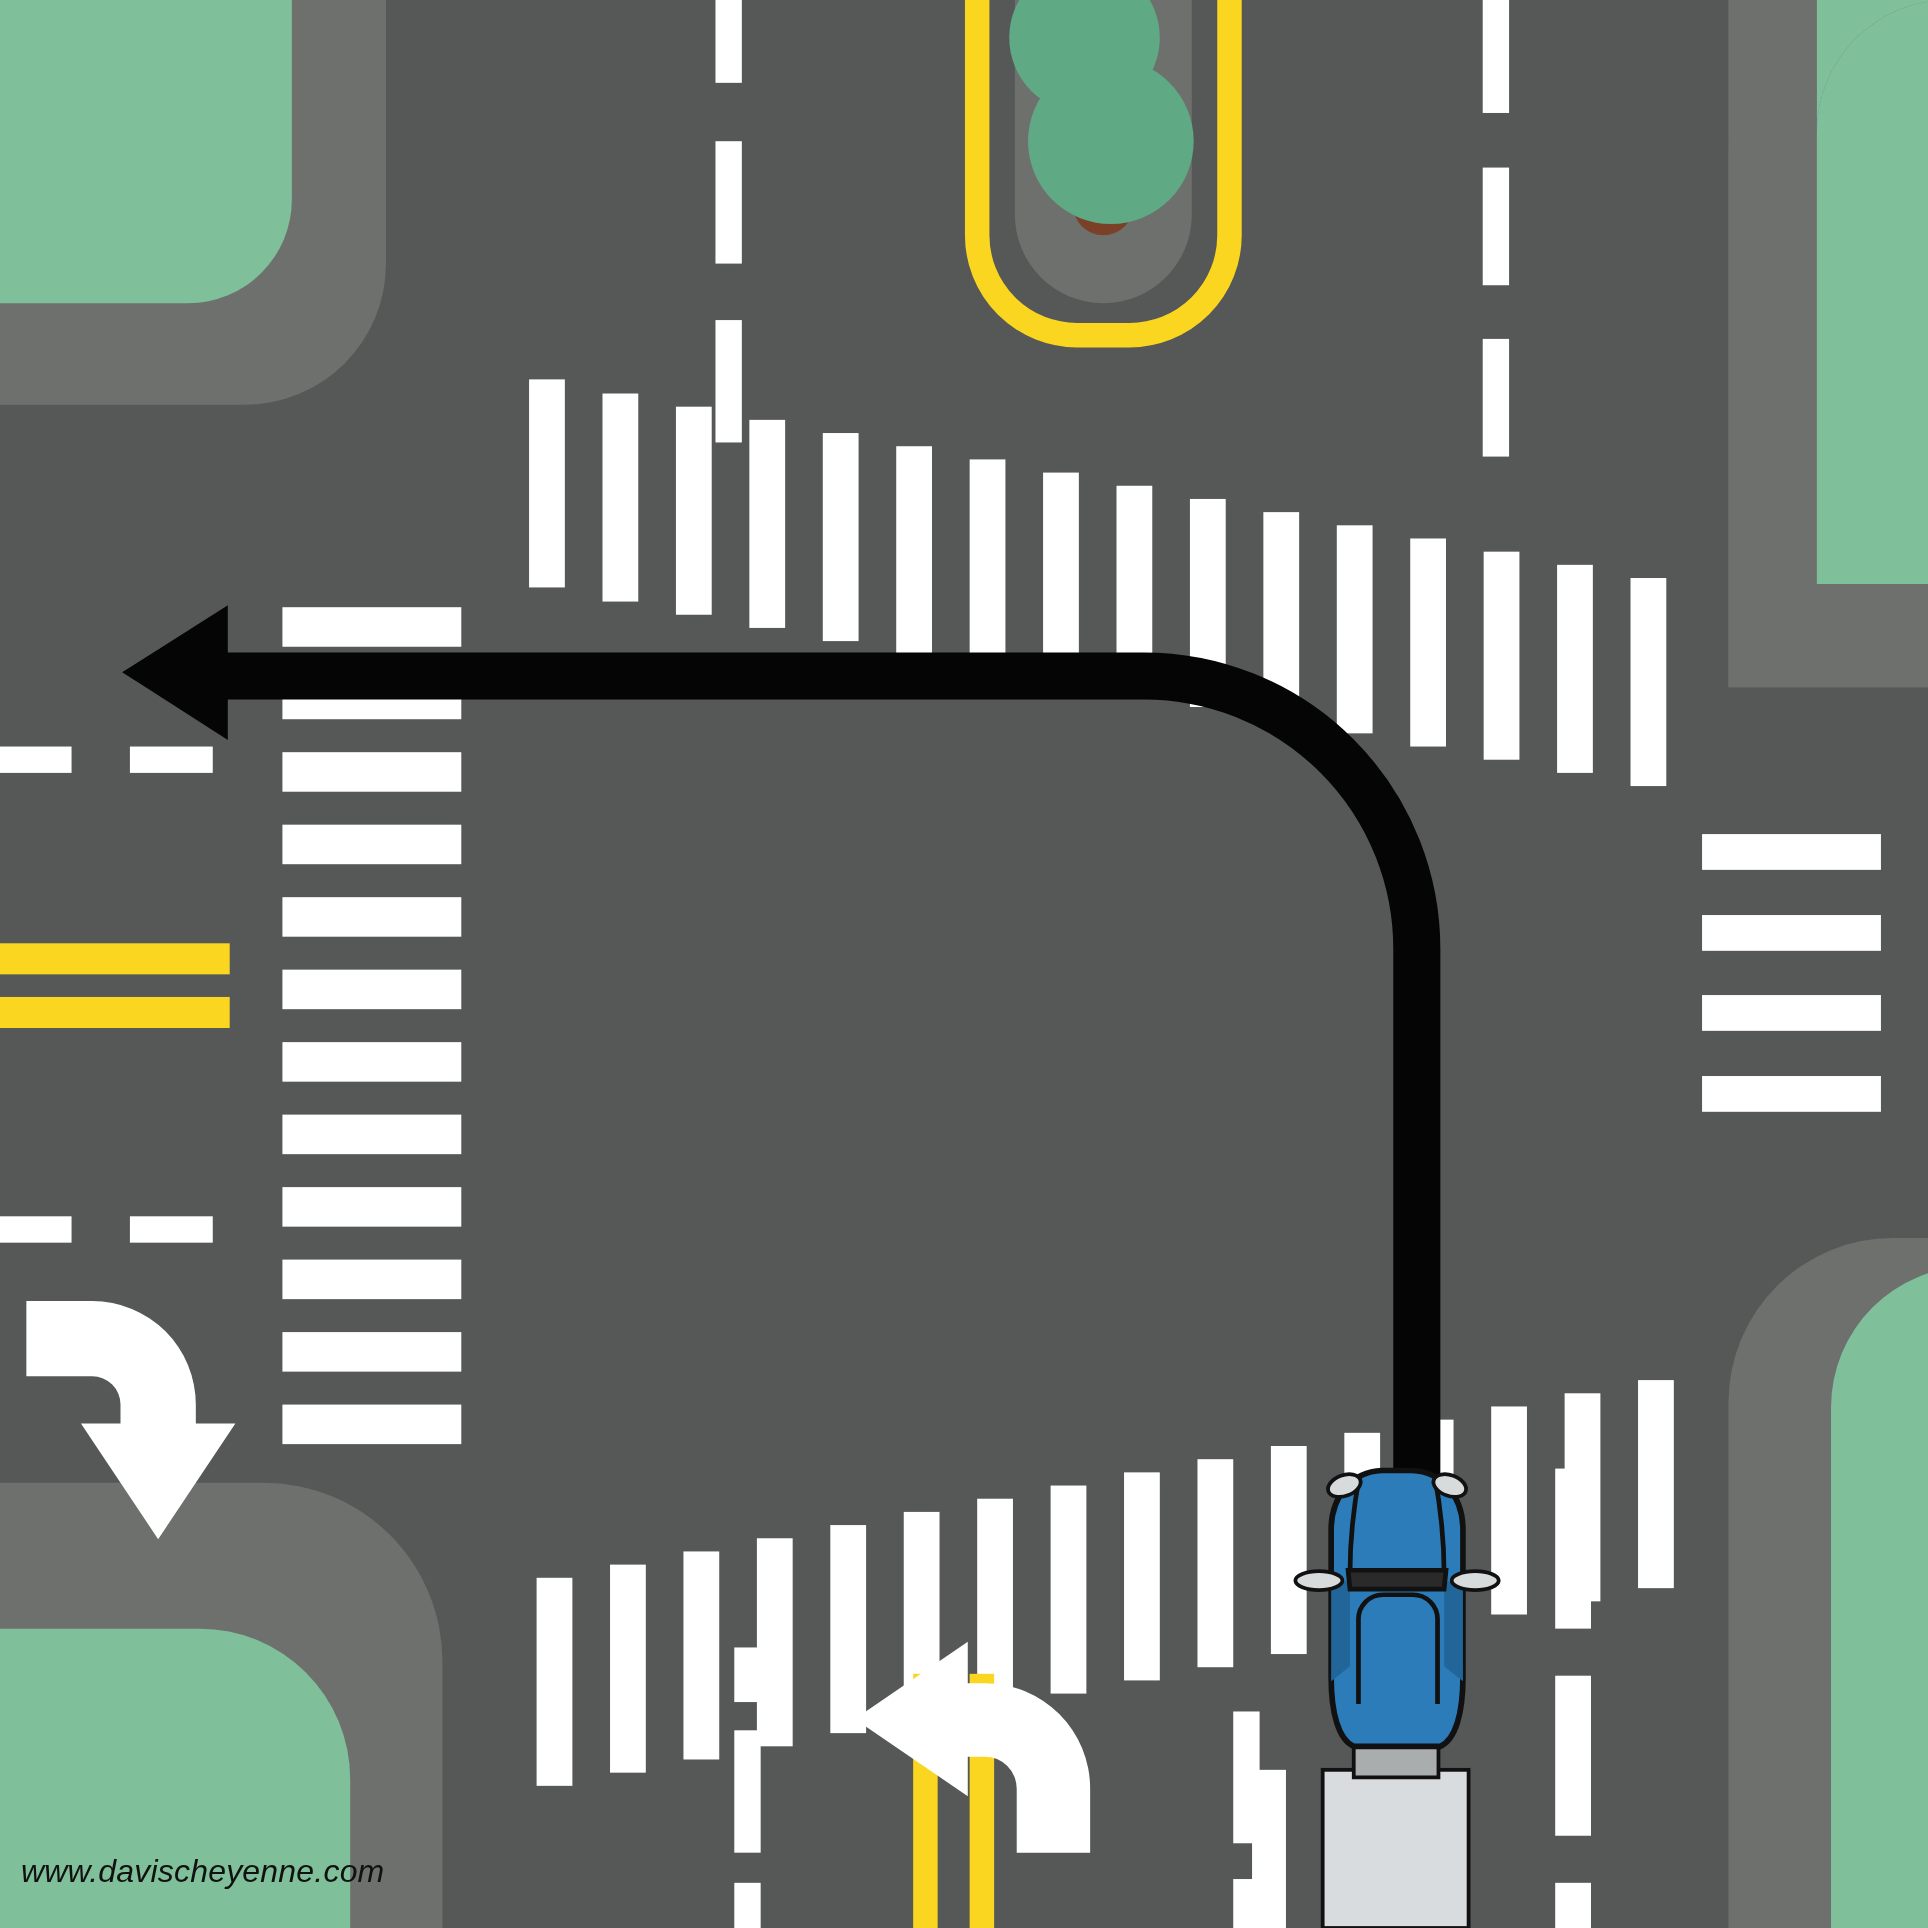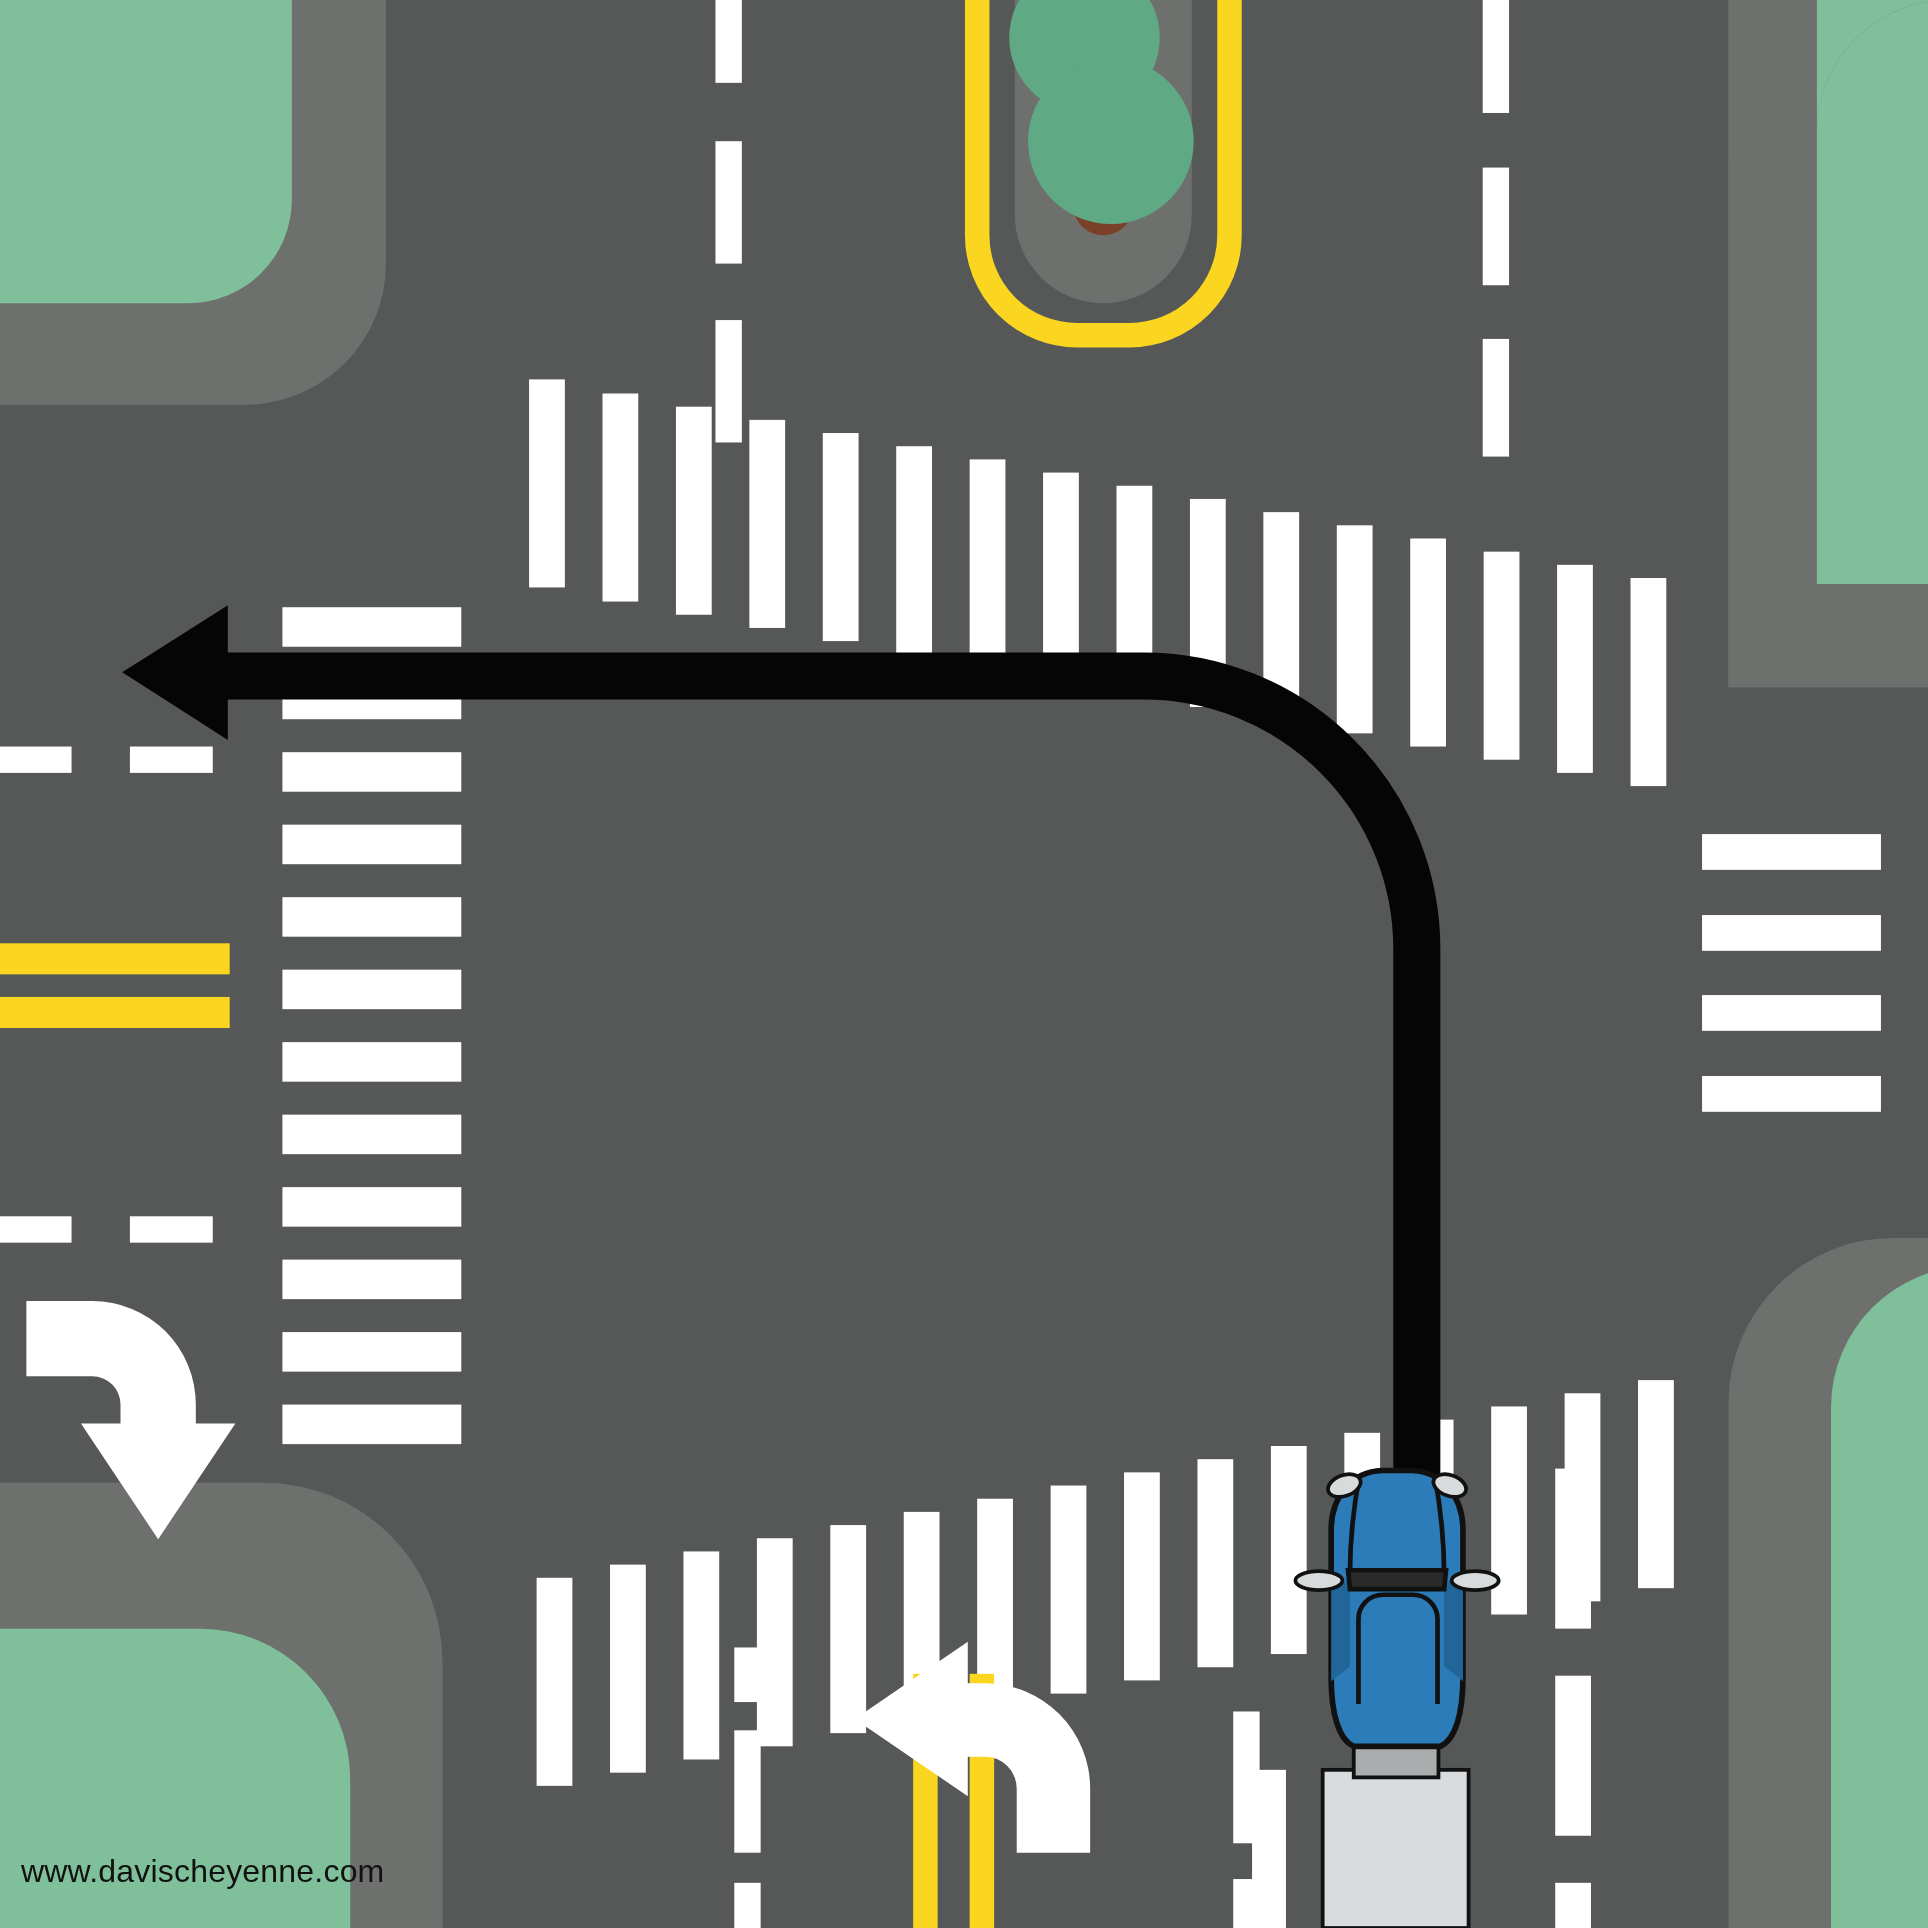--- a/index.html
+++ b/index.html
@@ -1,17 +1,17 @@
 <!DOCTYPE html>
 <html style="font-size:15px"><head>
 <meta charset="utf-8">
 <style>
   html,body{margin:0;padding:0;background:#555857;}
   #stage{position:relative;width:1928px;height:1928px;overflow:hidden;
-         font-family:"Liberation Sans", sans-serif;}
+         font-family:"Liberation Sans", sans-serif;font-style:italic;}
   #scene{position:absolute;inset:0;width:1928px;height:1928px;display:block;}
   #watermark{position:absolute;left:21px;top:1853px;font-size:32px;color:#111;
              letter-spacing:0.2px;font-family:"Liberation Sans", sans-serif;}
 </style>
 </head>
 <body>
 
 <div id="stage">
 
 <svg id="scene" viewBox="0 0 2048 2048" xmlns="http://www.w3.org/2000/svg">

